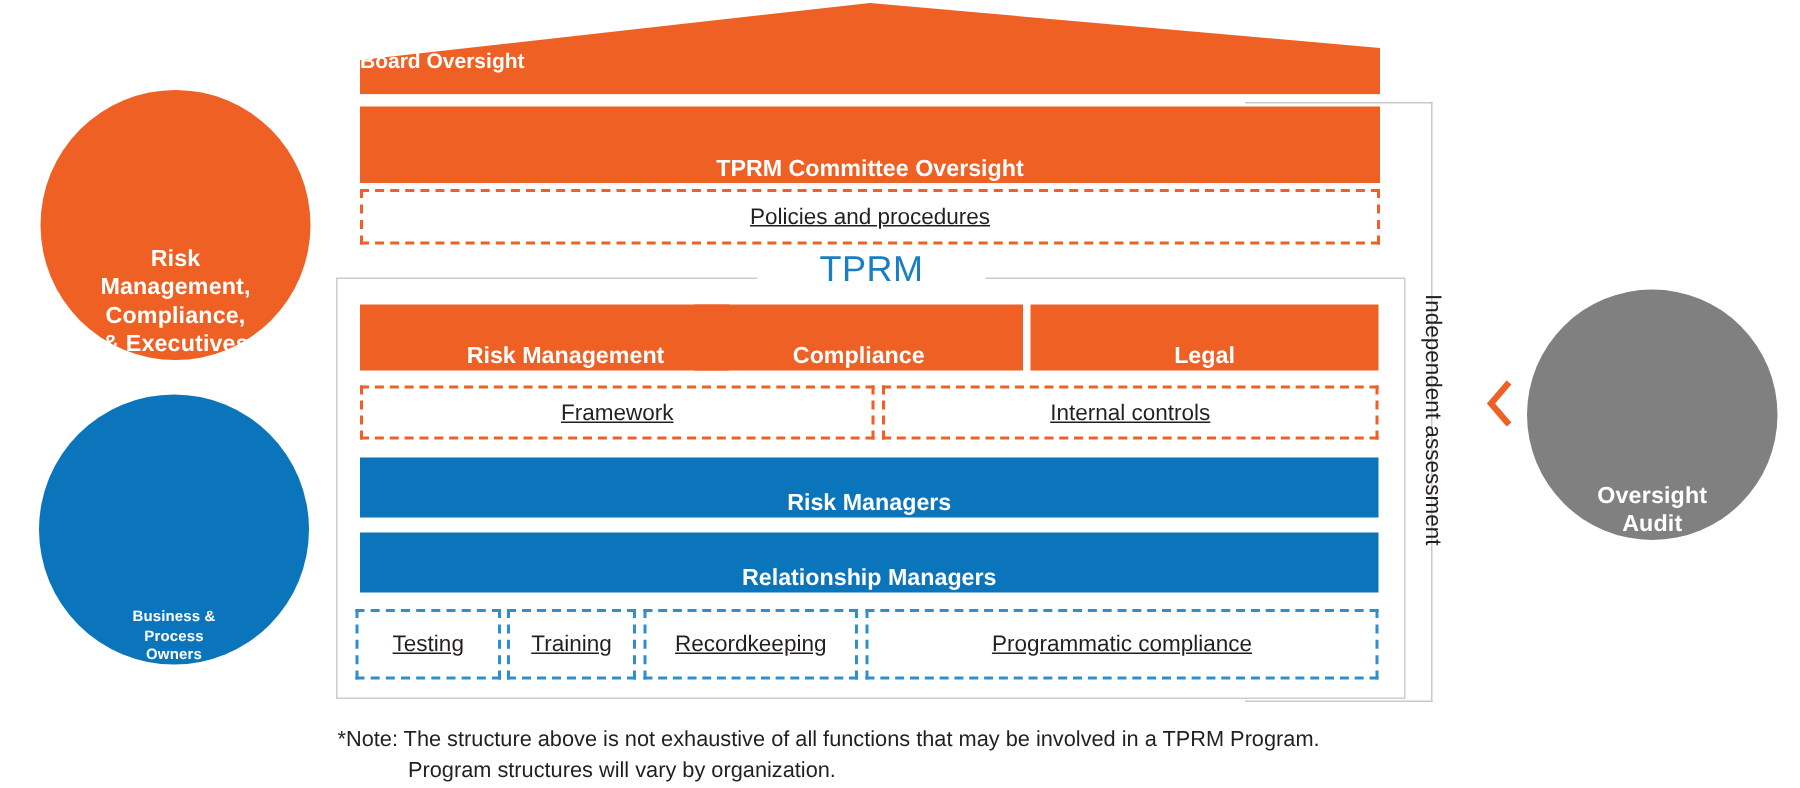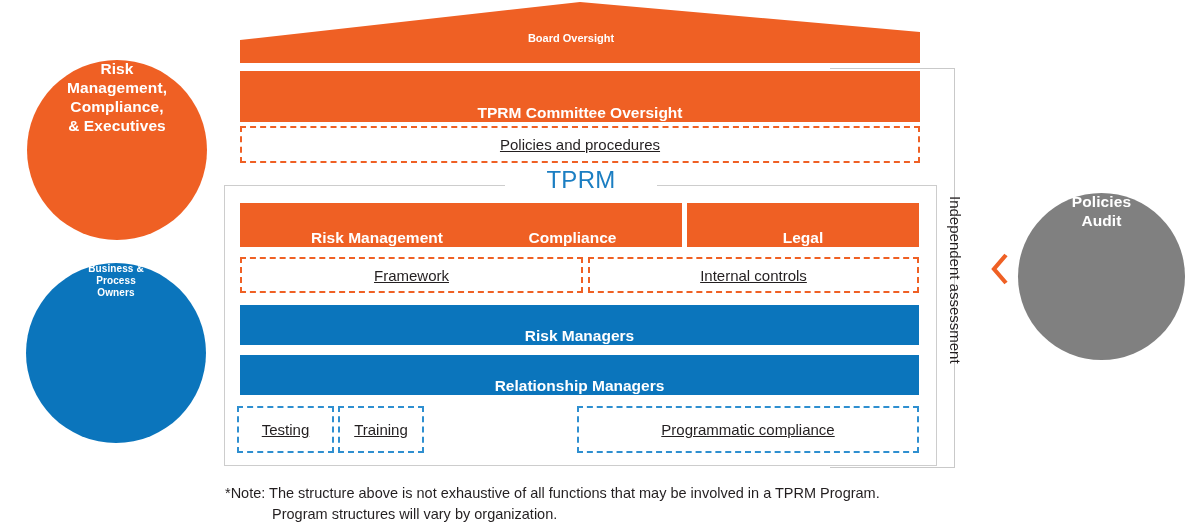--- a/index.html
+++ b/index.html
@@ -7,40 +7,40 @@
     width:1200px;height:525px;
     background:#ffffff;
     font-family:"Liberation Sans", sans-serif;
     overflow:hidden;
   }
   #stage{position:relative;width:1200px;height:525px;}
 
   
   .circle{
     position:absolute;border-radius:50%;
-    display:flex;align-items:flex-start;justify-content:center;
+    display:flex;align-items:flex-end;justify-content:center;
     text-align:center;color:#ffffff;font-weight:bold;
     line-height:1.22;letter-spacing:.1px;
   }
   #circle-rmce{left:27px;top:60px;width:180px;height:180px;background:#ef6024;font-size:15.5px;}
   #circle-bpo{left:26px;top:263px;width:180px;height:180px;background:#0b75bc;font-size:10px;}
   #circle-ia{left:1018px;top:193px;width:167px;height:167px;background:#808080;font-size:15.5px;}
   .circle span{display:block;white-space:pre-line;}
 
   
   #board-oversight{
     position:absolute;left:240px;top:2px;width:680px;height:61px;
   }
   #board-oversight .shape{
     position:absolute;inset:0;background:#ef6024;
     clip-path:polygon(0% 38px, 50% 0%, 100% 30px, 100% 100%, 0% 100%);
   }
   #board-oversight .label{
     position:absolute;left:0;right:18px;top:30px;
-    text-align:center;color:#fff;font-weight:bold;font-size:11px;
+    text-align:left;color:#fff;font-weight:bold;font-size:14px;
   }
 
   
   .bar{
     position:absolute;display:flex;align-items:flex-end;justify-content:center;
     color:#ffffff;font-weight:bold;font-size:15.5px;text-align:center;
   }
   .bar.orange{background:#ef6024;}
   .bar.blue{background:#0b75bc;}
 
@@ -144,21 +144,21 @@
   <div id="assessment-label">
     <span>Independent assessment</span>
   </div>
   <div id="assessment-arrow">
     <svg width="20" height="34" viewBox="0 0 20 34" aria-hidden="true">
       <polyline points="16,3 4,17 16,31" fill="none" stroke="#ef6024" stroke-width="4.2" stroke-linecap="butt" stroke-linejoin="miter"></polyline>
     </svg>
   </div>
 
   <div class="circle" id="circle-ia">
-    <span>Policies
+    <span>Oversight
 Audit</span>
   </div>
 
   <div id="tprm-frame"></div>
   <div id="tprm-legend">
     <div class="gapmask"></div>
     <div class="title">TPRM</div>
   </div>
 
   <div class="bar orange" id="bar-risk-management">
@@ -184,20 +184,23 @@
   <div class="bar blue" id="bar-relationship-managers">
     <span>Relationship Managers</span>
   </div>
 
   <div class="dashed blue-d" id="box-training">
     <span>Training</span>
   </div>
   <div class="dashed blue-d" id="box-testing">
     <span>Testing</span>
   </div>
+  <div class="dashed blue-d" id="box-recordkeeping">
+    <span>Recordkeeping</span>
+  </div>
   <div class="dashed blue-d" id="box-programmatic">
     <span>Programmatic compliance</span>
   </div>
 
   <div id="footnote">
     <span>*Note: The structure above is not exhaustive of all functions that may be involved in a TPRM Program.</span>
     <span class="l2">Program structures will vary by organization.</span>
   </div>
 
 </div>

